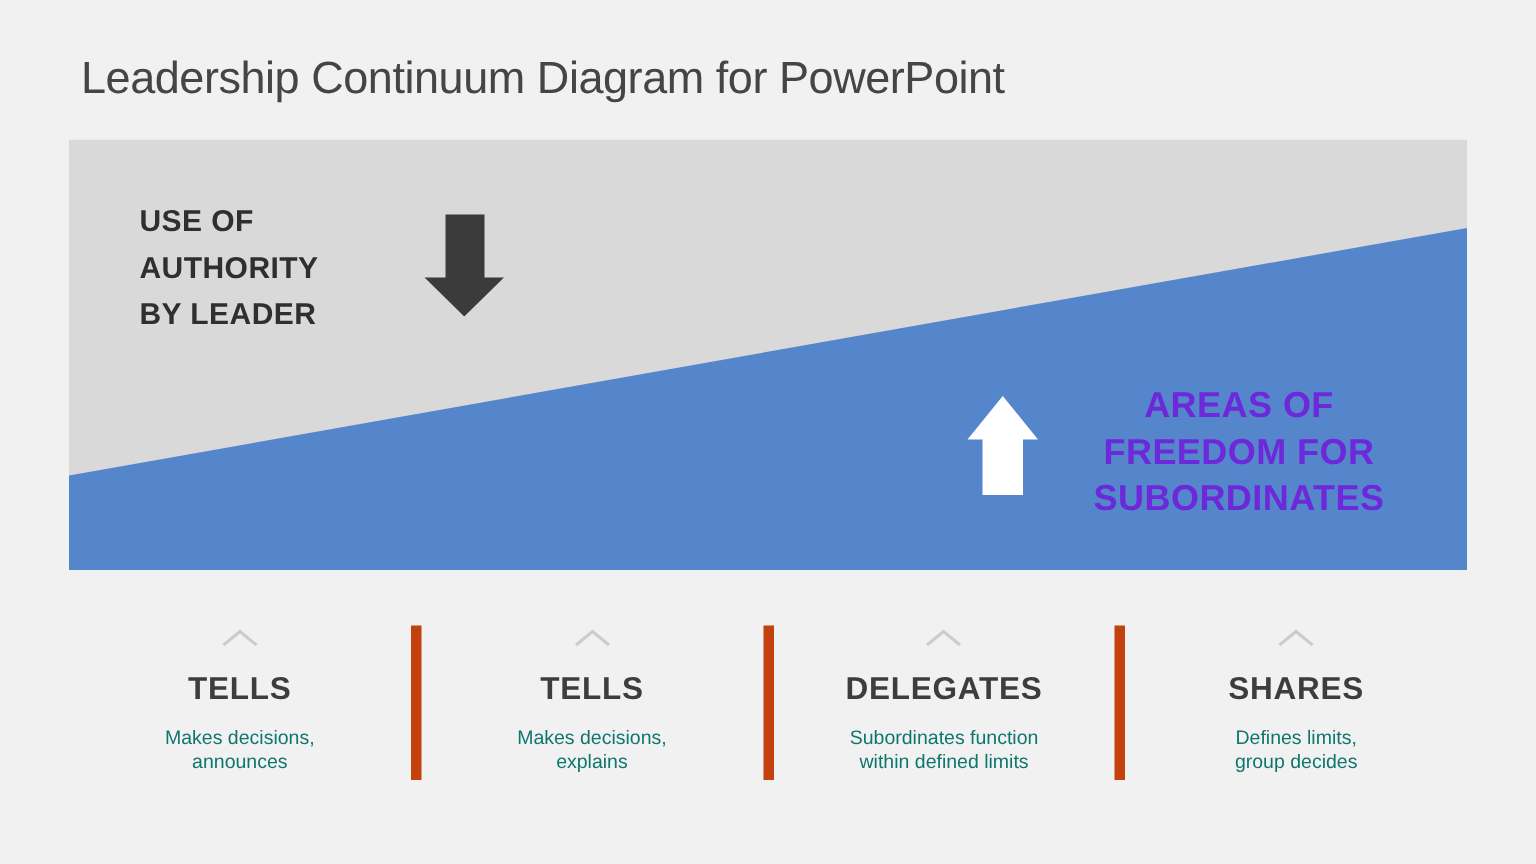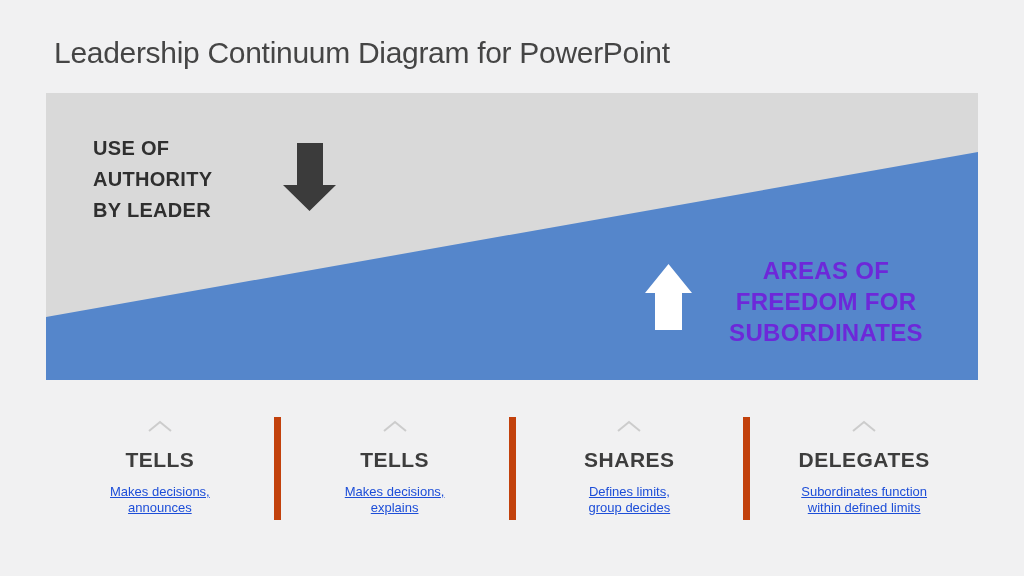--- a/index.html
+++ b/index.html
@@ -87,23 +87,22 @@
   .col-title {
     margin: 11px 0 12px 0;
     font-size: 21px;
     font-weight: bold;
     letter-spacing: 0.5px;
     color: #3d3d3d;
   }
   .col-desc {
     font-size: 13px;
     line-height: 16px;
-    color: #1d4ed8;
+    color: #0f766e;
     white-space: pre-line;
-    text-decoration: underline;
   }
 </style>
 </head>
 <body>
 
 <div class="page">
 
   <h1 class="page-title">Leadership Continuum Diagram for PowerPoint</h1>
 
   <div class="diagram">
@@ -139,28 +138,28 @@
       <div class="col-title">TELLS</div>
       <div class="col-desc">Makes decisions,
 explains</div>
     </div>
 
 
     <div class="column">
       <svg class="chevron" width="26" height="13" viewBox="0 0 26 13">
         <polyline points="2,11 13,2 24,11" fill="none" stroke="#cccccc" stroke-width="2"></polyline>
       </svg>
-      <div class="col-title">SHARES</div>
-      <div class="col-desc">Defines limits,
-group decides</div>
+      <div class="col-title">DELEGATES</div>
+      <div class="col-desc">Subordinates function
+within defined limits</div>
     </div>
 
     <div class="column">
       <svg class="chevron" width="26" height="13" viewBox="0 0 26 13">
         <polyline points="2,11 13,2 24,11" fill="none" stroke="#cccccc" stroke-width="2"></polyline>
       </svg>
-      <div class="col-title">DELEGATES</div>
-      <div class="col-desc">Subordinates function
-within defined limits</div>
+      <div class="col-title">SHARES</div>
+      <div class="col-desc">Defines limits,
+group decides</div>
     </div>
 
   </div>
 </div>
 
 </body></html>

